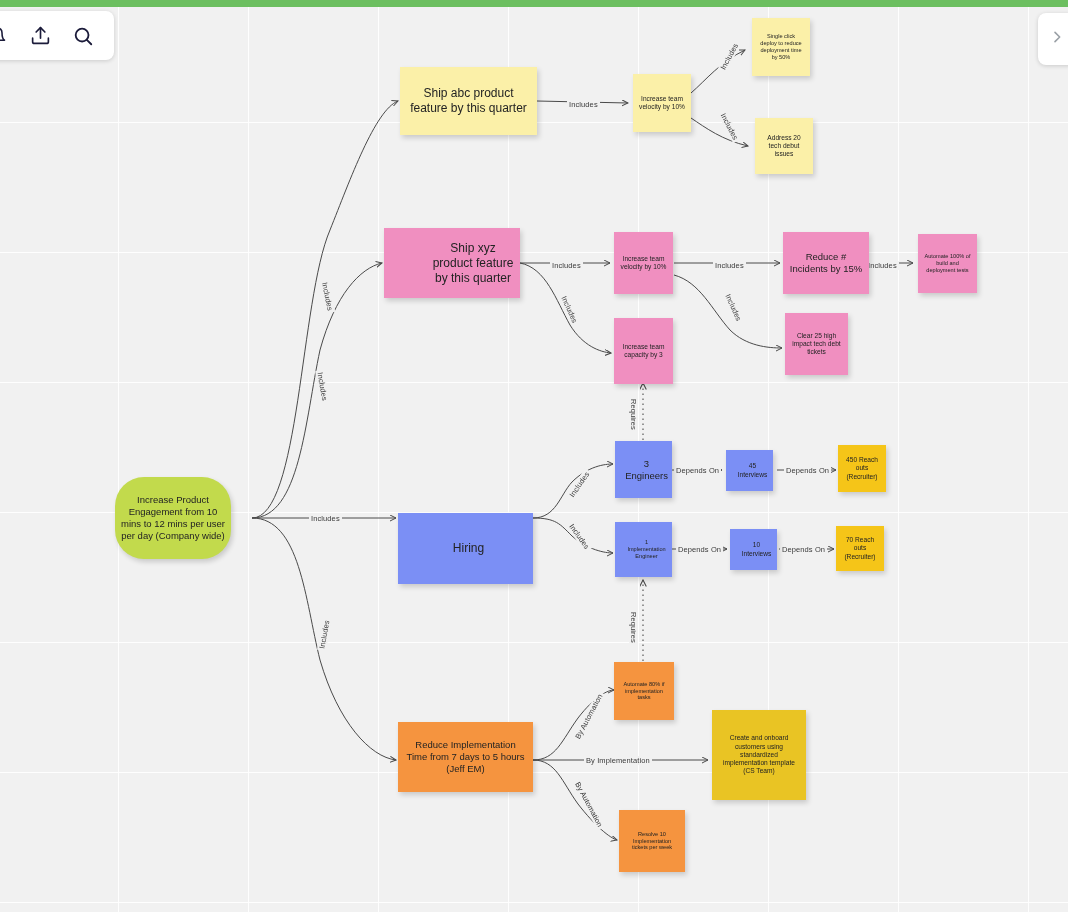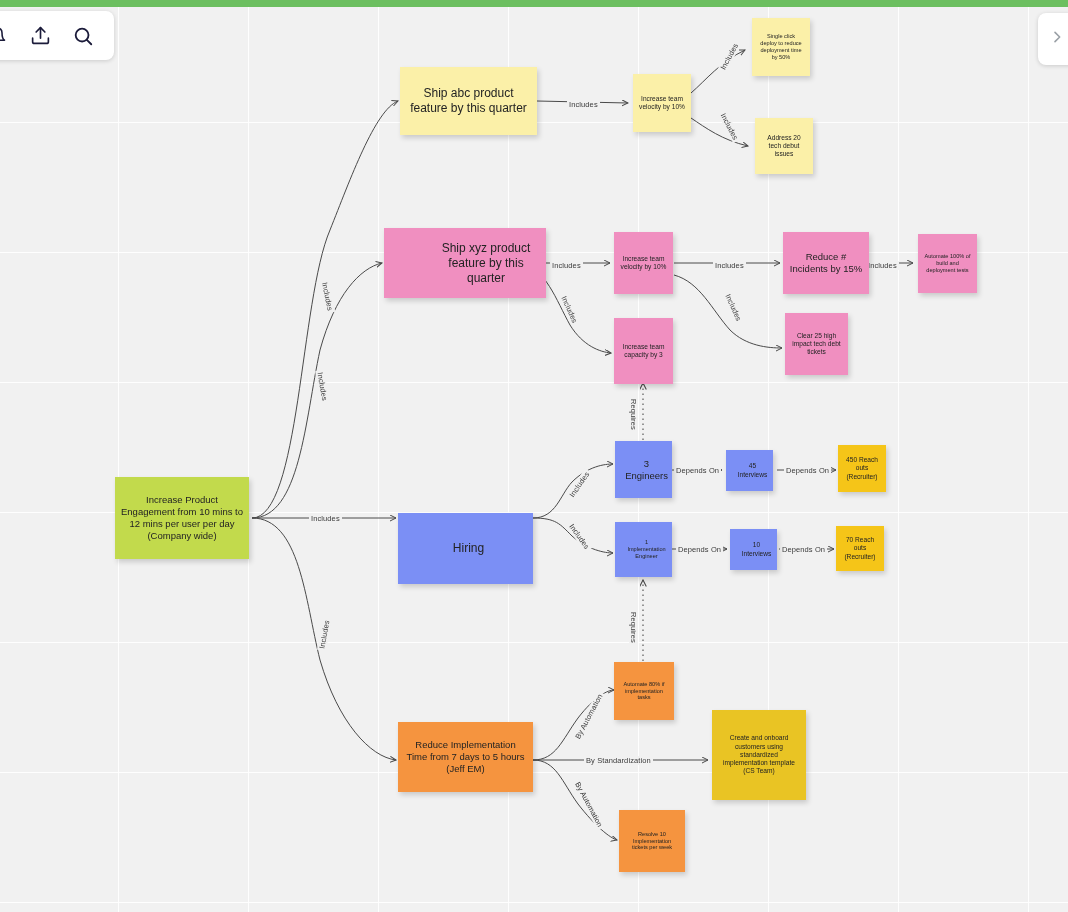--- a/index.html
+++ b/index.html
@@ -151,34 +151,34 @@
 
   <div class="elab" style="left:674px;top:466px;">Depends On</div>
   <div class="elab" style="left:784px;top:466px;">Depends On</div>
   <div class="elab" style="left:676px;top:545px;">Depends On</div>
   <div class="elab" style="left:780px;top:545px;">Depends On</div>
 
   <div class="elab" style="left:638px;top:397px;transform:rotate(90deg);transform-origin:left top;">Requires</div>
   <div class="elab" style="left:638px;top:610px;transform:rotate(90deg);transform-origin:left top;">Requires</div>
 
   <div class="elab" style="left:562px;top:712px;transform:rotate(-62deg);">By Automation</div>
-  <div class="elab" style="left:584px;top:756px;">By Standardization</div>
+  <div class="elab" style="left:584px;top:756px;">By Implementation</div>
   <div class="elab" style="left:562px;top:800px;transform:rotate(62deg);">By Automation</div>
 
-  <div class="node c-green mid" style="left:115px;top:477px;width:134px;height:82px;">Increase Product Engagement from 10 mins to 12 mins per user per day (Company wide)</div>
+  <div class="node c-green mid" style="left:115px;top:477px;width:116px;height:82px;border-radius:29px;">Increase Product Engagement from 10 mins to 12 mins per user per day (Company wide)</div>
 
   <div class="node c-yellow big" style="left:400px;top:67px;width:137px;height:68px;">Ship abc product feature by this quarter</div>
 
   <div class="node c-yellow small" style="left:633px;top:74px;width:58px;height:58px;">Increase team velocity by 10%</div>
 
   <div class="node c-yellow tiny" style="left:752px;top:18px;width:58px;height:58px;">Single click deploy to reduce deployment time by 50%</div>
 
   <div class="node c-yellow small" style="left:755px;top:118px;width:58px;height:56px;">Address 20 tech debut issues</div>
 
-  <div class="node c-pink big" style="left:384px;top:228px;width:162px;height:70px;padding-left:48px;">Ship xyz product feature by this quarter</div>
+  <div class="node c-pink big" style="left:384px;top:228px;width:136px;height:70px;padding-left:48px;">Ship xyz product feature by this quarter</div>
 
   <div class="node c-pink small" style="left:614px;top:232px;width:59px;height:62px;">Increase team velocity by 10%</div>
 
   <div class="node c-pink small" style="left:614px;top:318px;width:59px;height:66px;">Increase team capacity by 3</div>
 
   <div class="node c-pink mid" style="left:783px;top:232px;width:86px;height:62px;">Reduce # Incidents by 15%</div>
 
   <div class="node c-pink tiny" style="left:918px;top:234px;width:59px;height:59px;">Automate 100% of build and deployment tests</div>
 
   <div class="node c-pink small" style="left:785px;top:313px;width:63px;height:62px;">Clear 25 high impact tech debt tickets</div>

